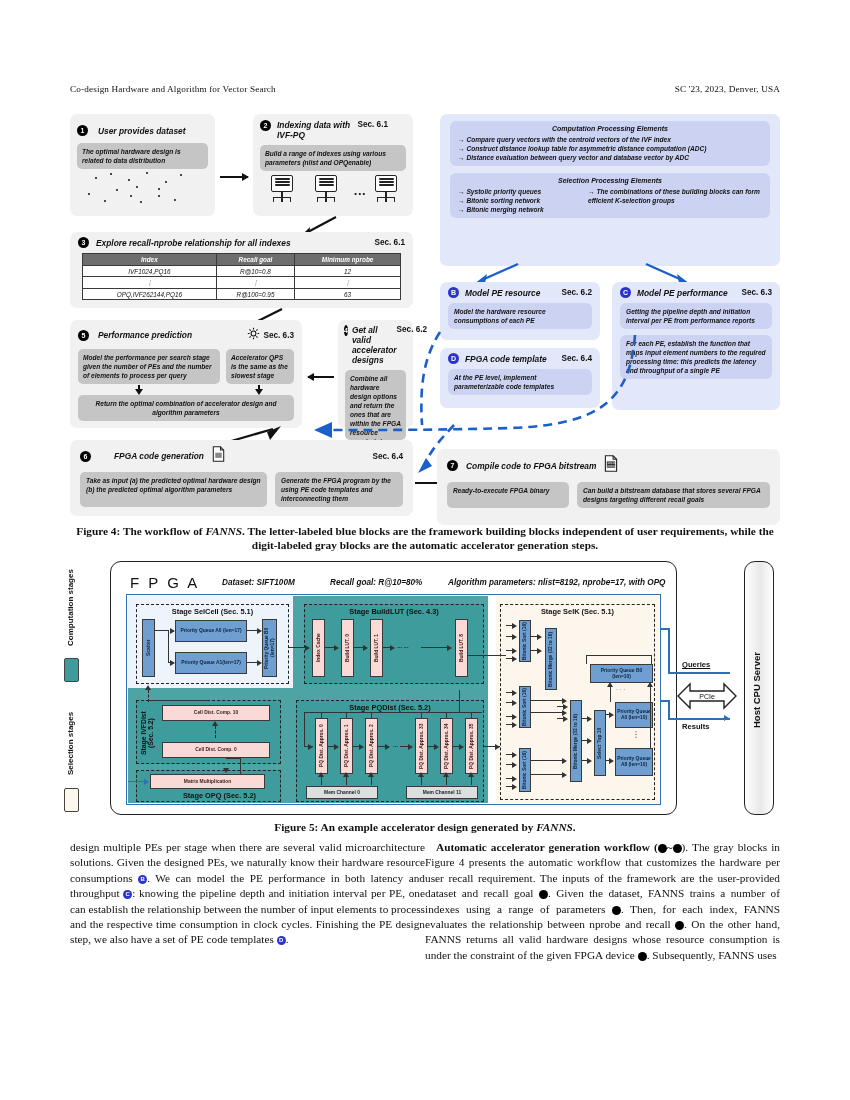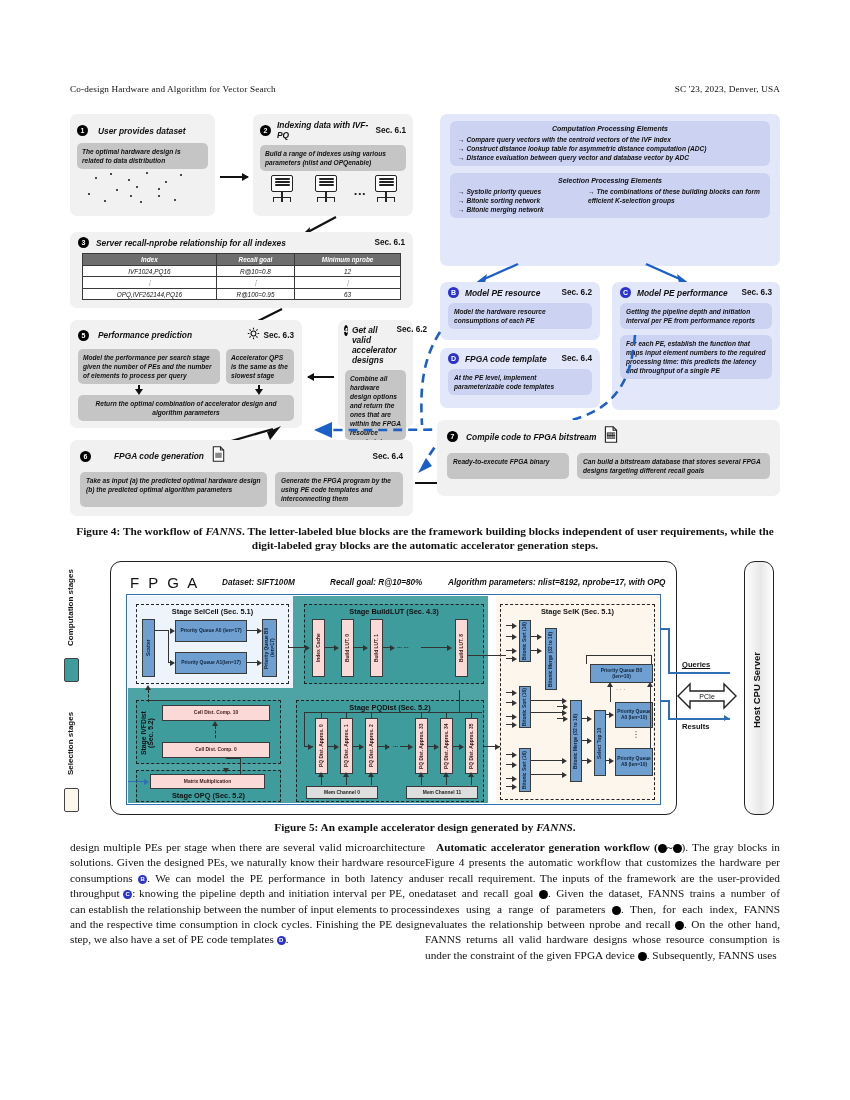--- a/index.html
+++ b/index.html
@@ -136,21 +136,21 @@
         <div class="dot" style="left:88px;top:26px;"></div>
       <div class="dot" style="left:34px;top:31px;"></div>
         <div class="dot" style="left:70px;top:32px;"></div>
       <div class="dot" style="left:104px;top:30px;"></div>
     </div>
   </div>
 
   <div class="arrow" style="left:220px;top:176px;width:28px;"></div>
 
   <div class="f4 graybox" style="left:253px;top:114px;width:160px;height:102px;">
-    <div style="padding:6px 7px 0 7px;display:flex;align-items:center;">
+    <div style="padding:6px 25px 0 7px;display:flex;">
       <span class="numbadge">2</span>
       <span class="hdr" style="margin-left:6px;flex:1;">Indexing data with IVF-PQ</span>
       <span class="sec">Sec. 6.1</span>
     </div>
     <div class="inner-gray body-s" style="margin:5px 7px 0 7px;padding:4px 5px;">Build a range of indexes using various parameters (nlist and OPQenable)</div>
     <div style="position:relative;height:42px;">
       <div class="srv" style="left:18px;top:4px;">
         <div class="screen">
             <i></i>
             <i></i>
@@ -197,21 +197,21 @@
   </div>
 
   <svg style="position:absolute;left:300px;top:215px;width:40px;height:24px;">
     <line x1="36" y1="2" x2="6" y2="18" stroke="#111" stroke-width="2.2"></line>
     <polygon points="0,22 10,12 9,20" fill="#111"></polygon>
   </svg>
 
   <div class="f4 graybox" style="left:70px;top:232px;width:343px;height:76px;">
     <div style="padding:5px 8px 0 8px;display:flex;align-items:center;">
       <span class="numbadge">3</span>
-      <span class="hdr" style="margin-left:7px;flex:1;">Server recall-nprobe relationship for all indexes</span>
+      <span class="hdr" style="margin-left:7px;flex:1;">Explore recall-nprobe relationship for all indexes</span>
       <span class="sec">Sec. 6.1</span>
     </div>
     <div style="margin:5px 12px 0 12px;">
       <table class="recall">
         <thead>
             <tr>
           <th>Index</th>
           <th>Recall goal</th>
           <th>Minimum nprobe</th>
         </tr>
@@ -369,21 +369,21 @@
     </div>
   </div>
 
   <div class="arrow" style="left:415px;top:482px;width:30px;"></div>
 
   <svg style="position:absolute;left:412px;top:420px;width:50px;height:55px;">
     <path d="M 42 5 C 30 18 18 30 10 50" stroke="#1b5fc8" stroke-width="2.6" fill="none" stroke-dasharray="9,6"></path>
     <polygon points="6,53 14,38 20,46" fill="#1b5fc8"></polygon>
   </svg>
 
-  <div class="f4 graybox" style="left:437px;top:420px;width:343px;height:76px;">
+  <div class="f4 graybox" style="left:437px;top:449px;width:343px;height:76px;">
     <div style="padding:6px 10px 0 10px;display:flex;align-items:center;">
       <span class="numbadge">7</span>
       <span class="hdr" style="margin-left:8px;">Compile code to FPGA bitstream</span>
       <span style="margin-left:8px;">
         <svg width="14" height="17" viewBox="0 0 20 24">
           <path d="M2 1 h11 l5 5 v17 h-16 z" fill="#fff" stroke="#222" stroke-width="1.6"></path>
           <path d="M13 1 v5 h5" fill="none" stroke="#222" stroke-width="1.6"></path>
           <rect x="4" y="9" width="12" height="9" fill="#333"></rect>
           <g fill="#fff" font-size="4" font-family="monospace">
               <text x="4.6" y="13">10110</text>
@@ -531,21 +531,21 @@
 
   <div class="stage" style="left:136px;top:700px;width:145px;height:64px;background:#3f9c9c;"></div>
   <div class="f5lbl" style="left:140px;top:706px;height:54px;width:16px;font-size:6.8px;">Stage IVFDist (Sec. 5.2)</div>
   <div class="pe pink" style="left:162px;top:705px;width:108px;height:16px;">Cell Dist. Comp. 10</div>
   <div class="pe pink" style="left:162px;top:742px;width:108px;height:16px;">Cell Dist. Comp. 0</div>
   <div class="conn" style="left:215px;top:726px;width:1.2px;height:12px;border-left:1.2px dashed #222;background:none;"></div>
   <div class="ah u" style="left:212px;top:721px;"></div>
 
   <div class="stage" style="left:136px;top:770px;width:145px;height:32px;background:#3f9c9c;"></div>
   <div class="pe pink" style="left:150px;top:774px;width:115px;height:15px;">Matrix Multiplication</div>
-  <div class="stage-t" style="left:136px;top:791px;width:145px;">Stage OPQ (Sec. 5.2)</div>
+  <div class="stage-t" style="left:147px;top:791px;width:145px;">Stage OPQ (Sec. 5.2)</div>
   <div class="conn" style="left:240px;top:758px;width:1.2px;height:16px;"></div>
   <div class="conn" style="left:226px;top:758px;width:15px;height:1.2px;"></div>
   <div class="ah d" style="left:223px;top:768px;"></div>
   <div class="conn blue" style="left:128px;top:781px;width:20px;height:1.4px;"></div>
   <div class="ah rb" style="left:144px;top:778.5px;"></div>
 
   <div class="stage" style="left:296px;top:700px;width:188px;height:102px;background:#3f9c9c;"></div>
   <div class="stage-t" style="left:296px;top:703px;width:188px;">Stage PQDist (Sec. 5.2)</div>
   <div class="pe pink vert" style="left:315px;top:718px;width:13px;height:56px;">PQ Dist. Approx. 0</div>
   <div class="pe pink vert" style="left:340px;top:718px;width:13px;height:56px;">PQ Dist. Approx. 1</div>

